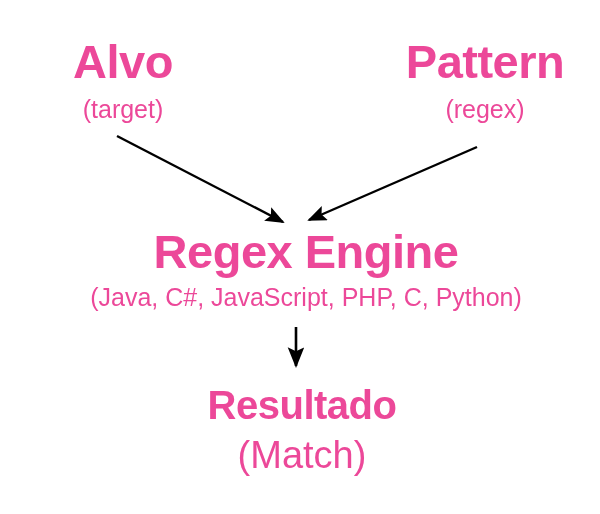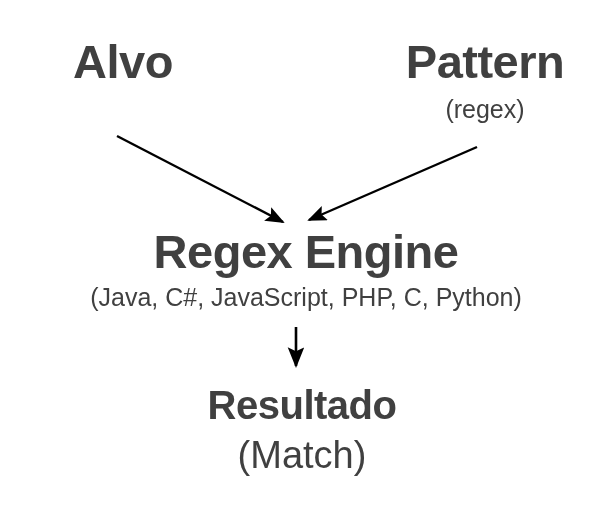--- a/index.html
+++ b/index.html
@@ -8,21 +8,21 @@
     padding: 0;
     background: #ffffff;
   }
   #canvas {
     position: relative;
     width: 600px;
     height: 514px;
     background: #ffffff;
     overflow: hidden;
     font-family: "Liberation Sans", sans-serif;
-    color: #404040;
+    color: #ec4899;
     -webkit-font-smoothing: antialiased;
   }
   .node {
     position: absolute;
     text-align: center;
     white-space: nowrap;
   }
   .node-title {
     font-weight: bold;
     line-height: 1.0;
@@ -76,20 +76,21 @@
 
     <line x1="117" y1="136" x2="283" y2="222" stroke="#000000" stroke-width="2.4" marker-end="url(#ah)"></line>
 
     <line x1="477" y1="147" x2="309" y2="220" stroke="#000000" stroke-width="2.4" marker-end="url(#ah)"></line>
 
     <line x1="296" y1="327" x2="296" y2="366" stroke="#000000" stroke-width="2.6" marker-end="url(#ah)"></line>
   </svg>
 
   <div class="node" id="node-alvo">
     <div class="node-title">Alvo</div>
+    <div class="node-subtitle">(target)</div>
   </div>
 
   <div class="node" id="node-pattern">
     <div class="node-title">Pattern</div>
     <div class="node-subtitle">(regex)</div>
   </div>
 
   <div class="node" id="node-engine">
     <div class="node-title">Regex Engine</div>
     <div class="node-subtitle">(Java, C#, JavaScript, PHP, C, Python)</div>

